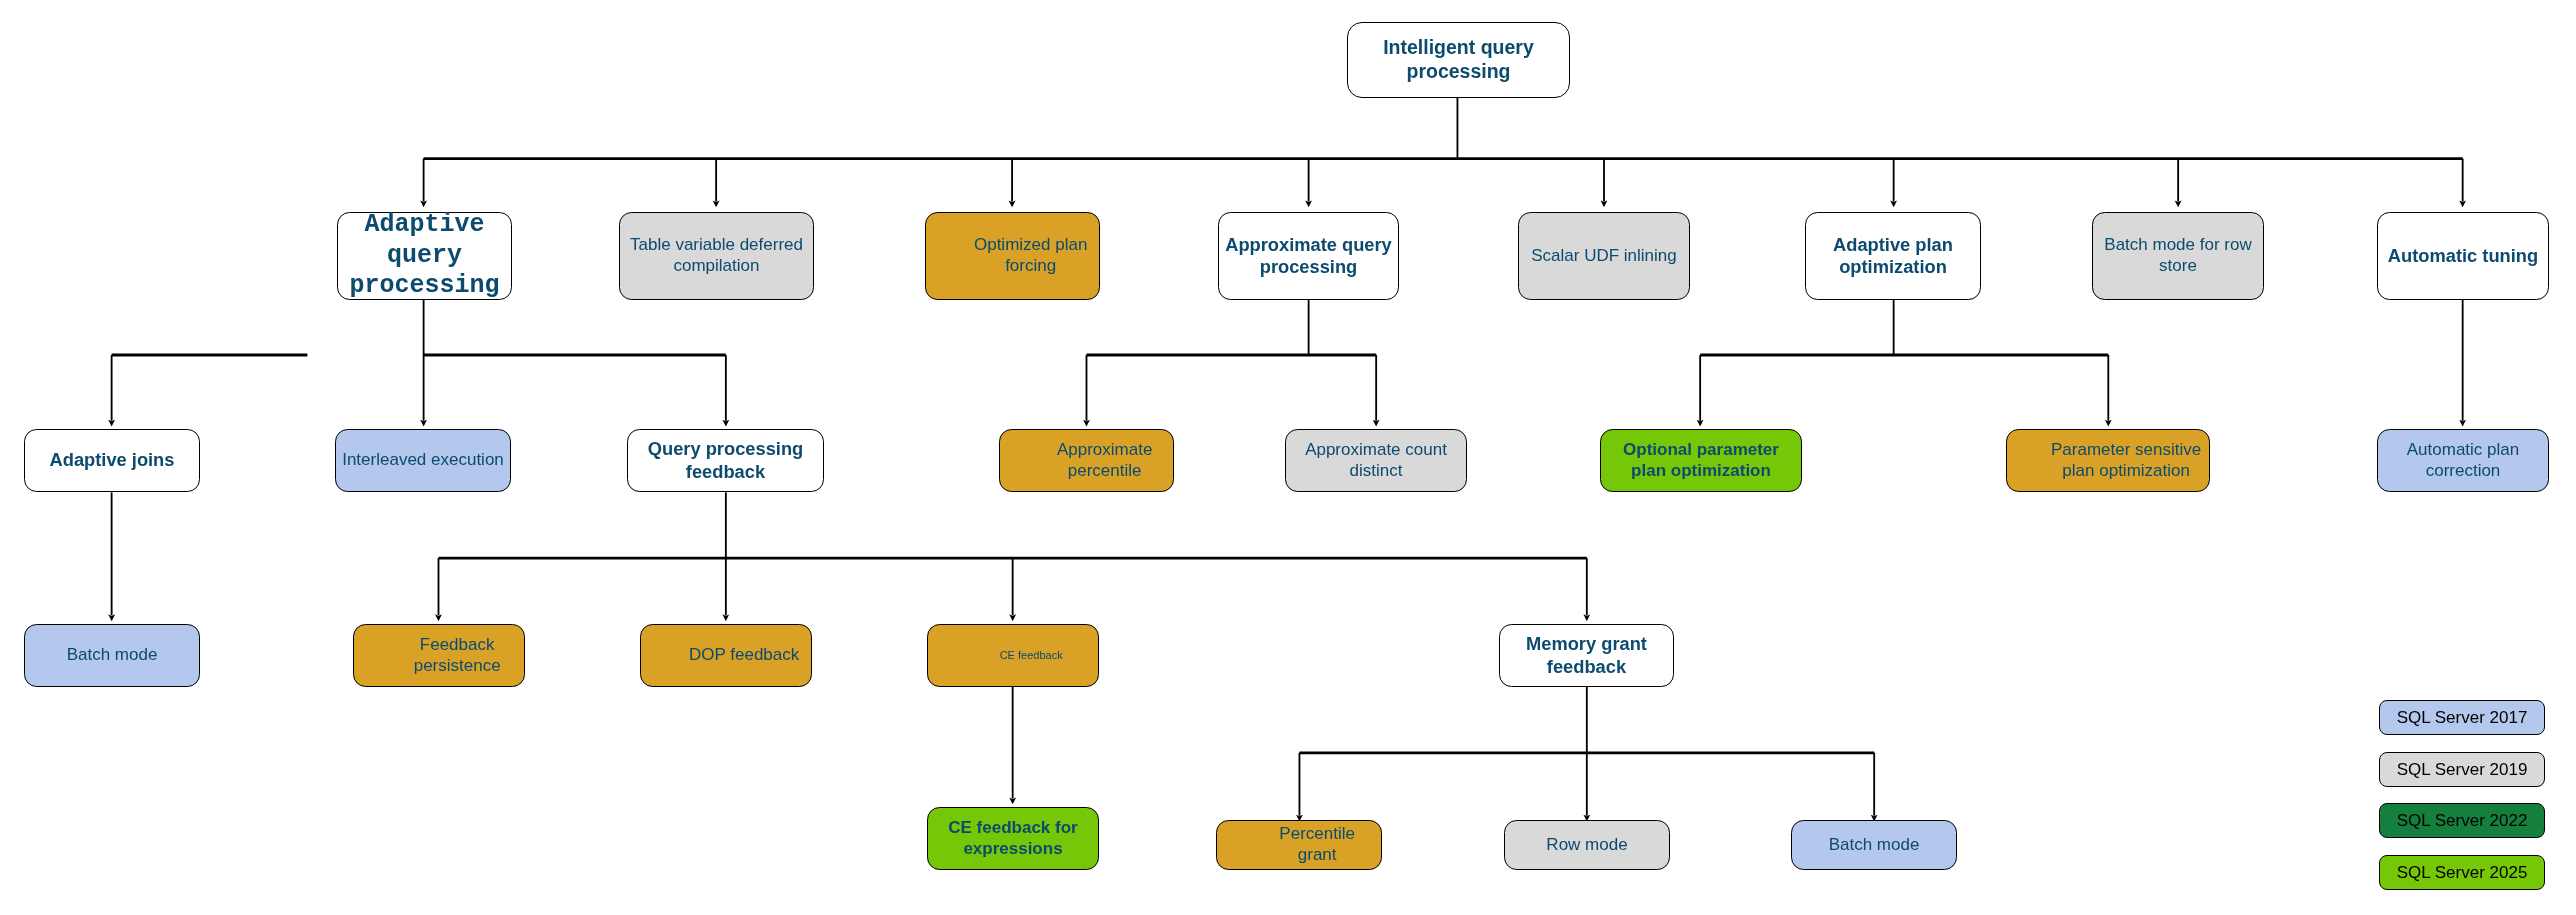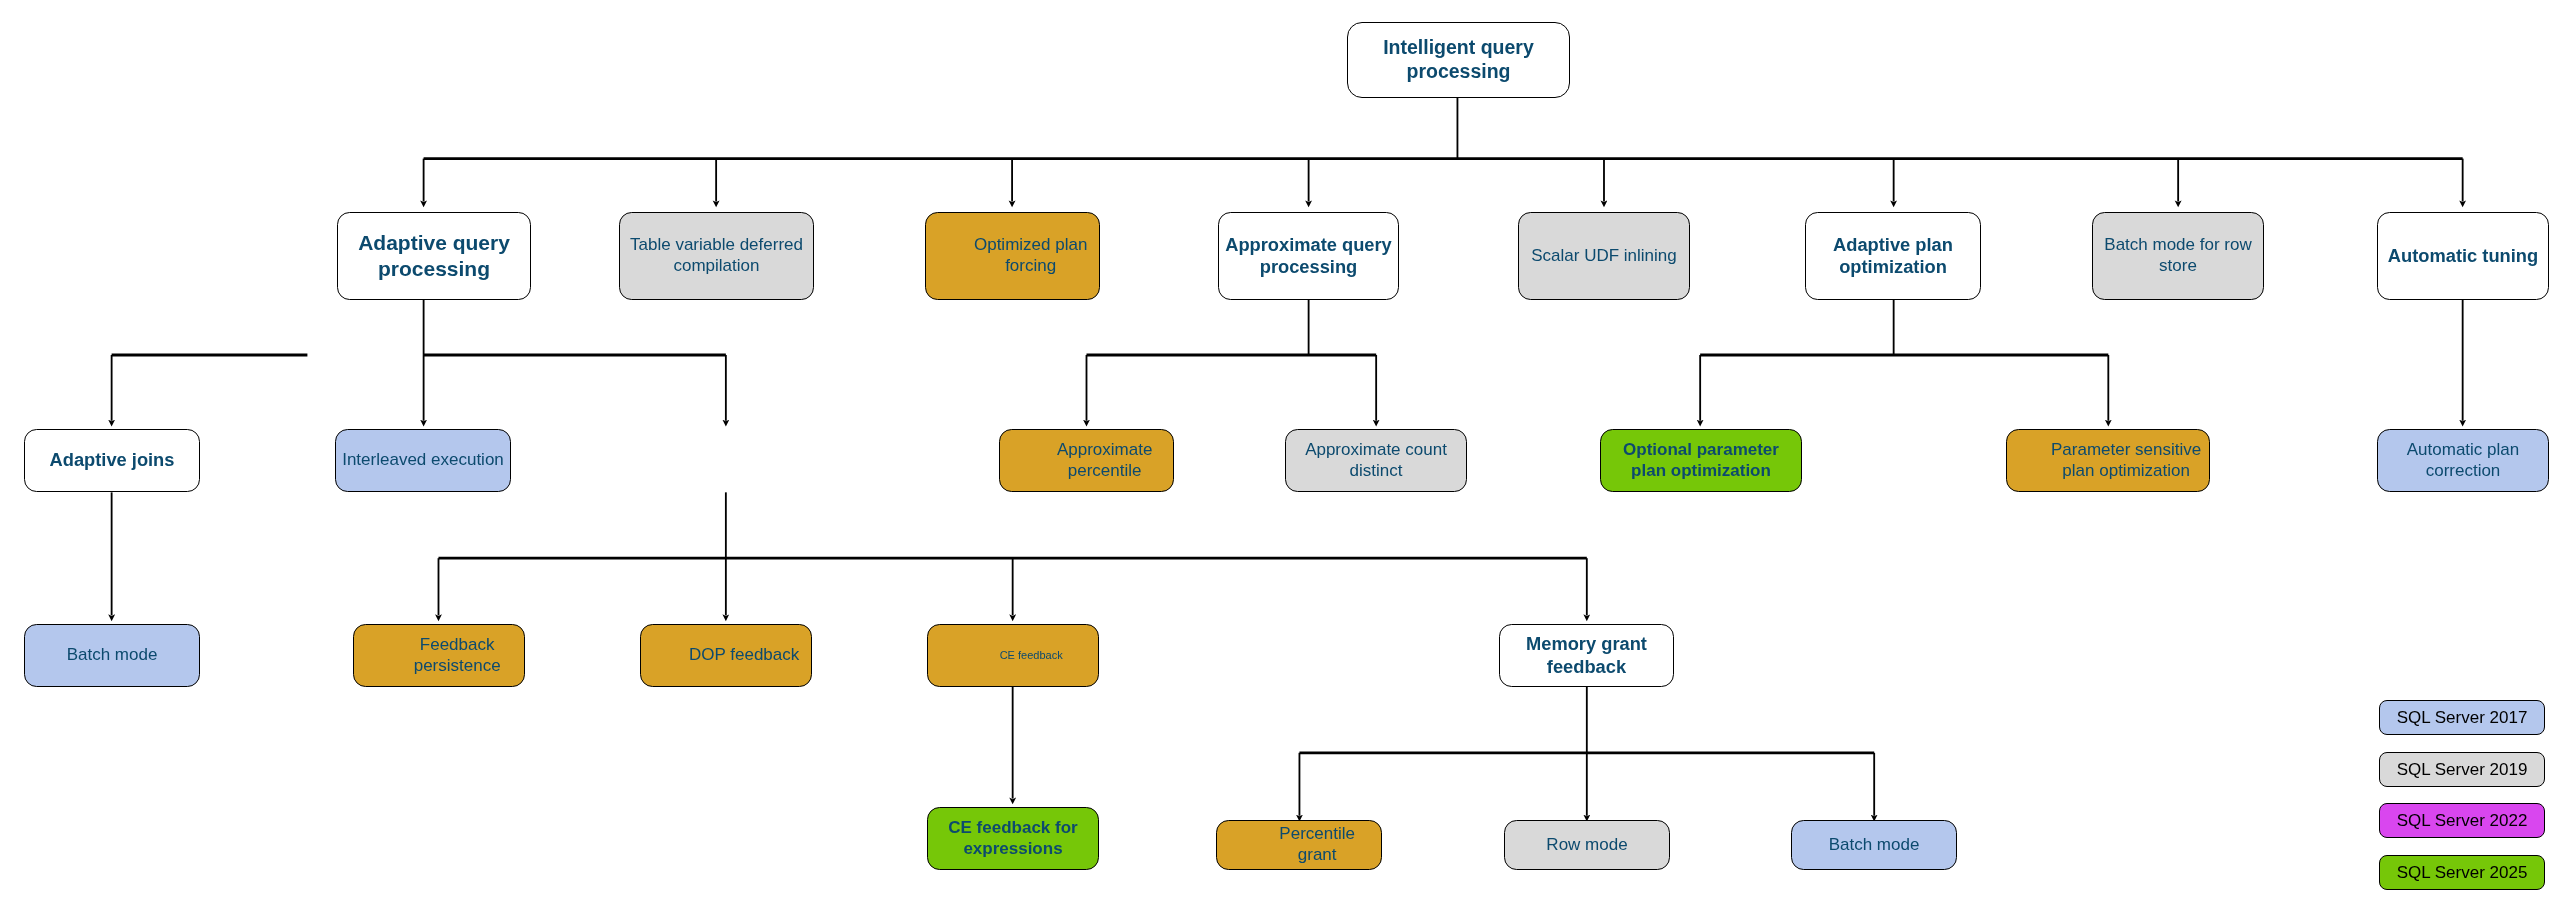--- a/index.html
+++ b/index.html
@@ -14,21 +14,21 @@
   .node.grey{background:#d9d9d9;font-weight:normal;}
   .node.orange{background:#dda game;padding-left:42px;}
   .node.orange{background:#d9a227;font-weight:normal;}
   .node.blue{background:#b4c7ed;font-weight:normal;}
   .node.green{background:#76c708;font-weight:bold;}
   .legend-item{position:absolute;box-sizing:border-box;border:1.7px solid #000;border-radius:8px;
         display:flex;align-items:center;justify-content:center;text-align:center;
         font-size:17px;font-family:"Liberation Sans",sans-serif;color:#000;}
   .legend-item.blue{background:#b4c7ed;}
   .legend-item.grey{background:#d9d9d9;}
-  .legend-item.orange{background:#d946ef;text-align:center;}
+  .legend-item.orange{background:#15803d;text-align:center;}
   .legend-item.green{background:#76c708;}
 </style>
 </head>
 <body>
 
 <div id="stage">
 
   <svg id="wires" viewBox="0 0 4500 1600">
     <defs>
       <marker id="ah" markerWidth="16" markerHeight="16" refX="2" refY="6" orient="auto" markerUnits="userSpaceOnUse">
@@ -83,40 +83,41 @@
       <path d="M2772,1200 L2772,1315"></path>
       <path d="M2270,1315 L3274,1315" stroke-width="5"></path>
       <path d="M2270,1315 L2270,1425" marker-end="url(#ah)"></path>
       <path d="M2772,1315 L2772,1425" marker-end="url(#ah)"></path>
       <path d="M3274,1315 L3274,1425" marker-end="url(#ah)"></path>
     </g>
   </svg>
 
   <div class="node white" style="left:1347px;top:22px;width:223px;height:76px;font-size:19.5px;border-radius:15px;">Intelligent query processing</div>
 
-  <div class="node white" style="left:337px;top:212px;width:194px;height:88px;font-size:21px;">Adaptive query processing</div>
+  <div class="node white" style="left:337px;top:212px;width:175px;height:88px;font-size:25px;font-family:Liberation Mono, monospace;">Adaptive query processing</div>
 
   <div class="node grey" style="left:619px;top:212px;width:195px;height:88px;font-size:17px;">Table variable deferred compilation</div>
 
   <div class="node orange" style="left:925px;top:212px;width:175px;height:88px;font-size:17px;">Optimized plan forcing</div>
 
   <div class="node white" style="left:1218px;top:212px;width:181px;height:88px;font-size:18.3px;">Approximate query processing</div>
 
   <div class="node grey" style="left:1518px;top:212px;width:172px;height:88px;font-size:17px;">Scalar UDF inlining</div>
 
   <div class="node white" style="left:1805px;top:212px;width:176px;height:88px;font-size:18.3px;">Adaptive plan optimization</div>
 
   <div class="node grey" style="left:2092px;top:212px;width:172px;height:88px;font-size:17px;">Batch mode for row store</div>
 
   <div class="node white" style="left:2377px;top:212px;width:172px;height:88px;font-size:18.3px;">Automatic tuning</div>
 
   <div class="node white" style="left:24px;top:429px;width:176px;height:63px;font-size:18.3px;">Adaptive joins</div>
 
   <div class="node blue" style="left:335px;top:429px;width:176px;height:63px;font-size:17px;">Interleaved execution</div>
 
+  <div class="node white" style="left:627px;top:429px;width:197px;height:63px;font-size:18.3px;">Query processing feedback</div>
 
   <div class="node grey" style="left:1285px;top:429px;width:182px;height:63px;font-size:17px;">Approximate count distinct</div>
 
   <div class="node orange" style="left:999px;top:429px;width:175px;height:63px;font-size:17px;">Approximate percentile</div>
 
   <div class="node green" style="left:1600px;top:429px;width:202px;height:63px;font-size:17px;">Optional parameter plan optimization</div>
 
   <div class="node orange" style="left:2006px;top:429px;width:204px;height:63px;font-size:17px;">Parameter sensitive plan optimization</div>
 
   <div class="node blue" style="left:2377px;top:429px;width:172px;height:63px;font-size:17px;">Automatic plan correction</div>

